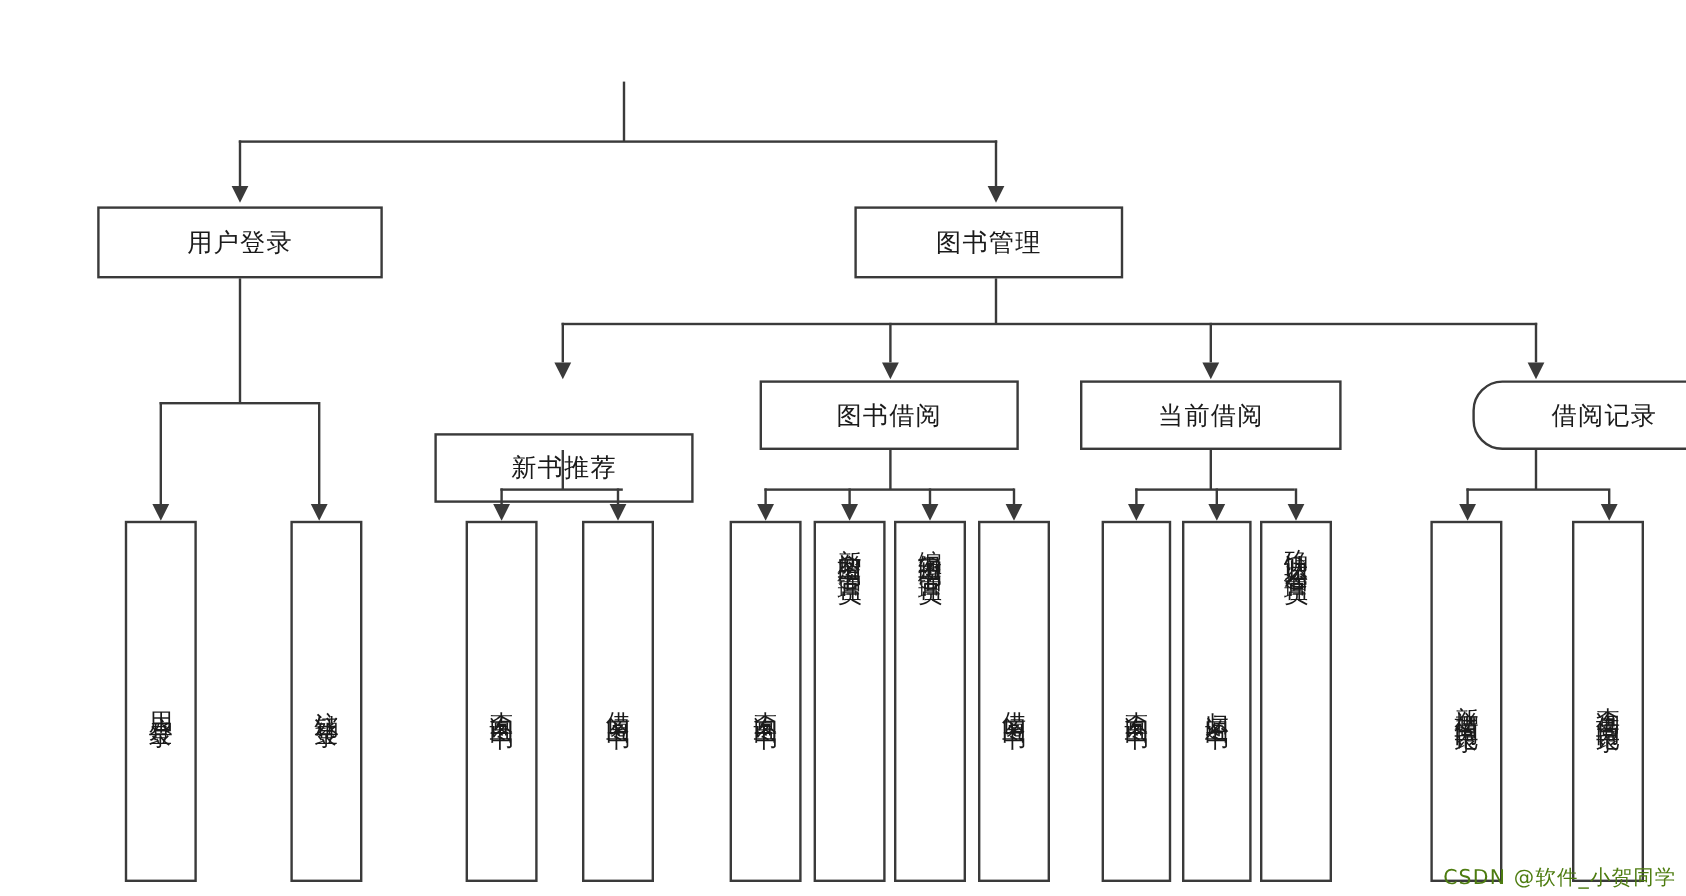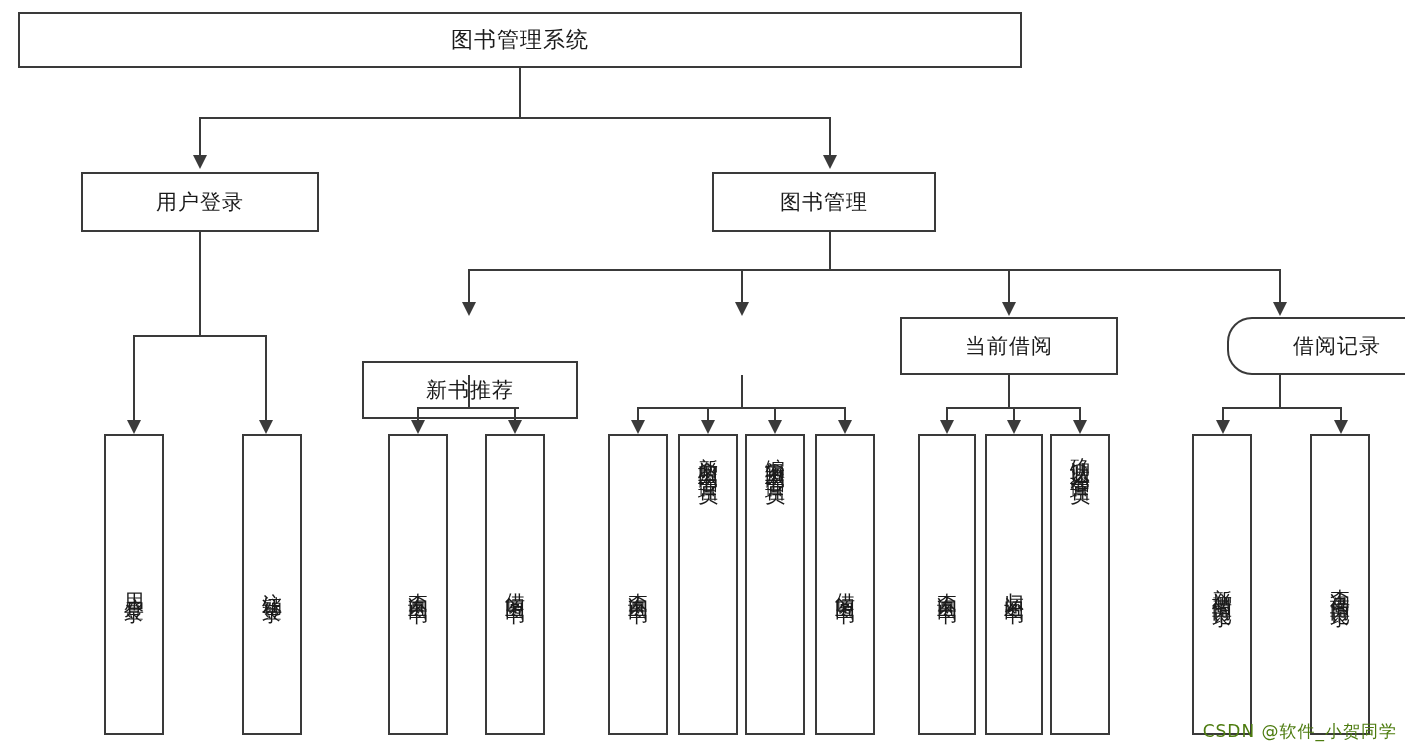--- a/index.html
+++ b/index.html
@@ -65,23 +65,20 @@
     color:#4d7c0f;
     letter-spacing:1px;
     white-space:nowrap;
   }
 </style>
 </head>
 <body>
 
 <div id="diagram">
 
-  <div class="node h root" style="left:18px;top:12px;width:1004px;height:56px;">
-    <span class="label">图书管理系统</span>
-  </div>
 
   <div class="ln v" style="left:519px;top:68px;height:50px;"></div>
 
   <div class="ln h" style="left:199px;top:117px;width:632px;"></div>
 
   <div class="ln v" style="left:199px;top:117px;height:38px;"></div>
   <div class="arrow" style="left:193px;top:155px;"></div>
 
   <div class="ln v" style="left:829px;top:117px;height:38px;"></div>
   <div class="arrow" style="left:823px;top:155px;"></div>
@@ -111,20 +108,23 @@
   <div class="arrow" style="left:735px;top:302px;"></div>
 
   <div class="ln v" style="left:1008px;top:269px;height:33px;"></div>
   <div class="arrow" style="left:1002px;top:302px;"></div>
 
   <div class="ln v" style="left:1279px;top:269px;height:33px;"></div>
   <div class="arrow" style="left:1273px;top:302px;"></div>
 
   <div class="node h" style="left:362px;top:317px;width:216px;height:58px;margin-top:44px;">
     <span class="label">新书推荐</span>
+  </div>
+  <div class="node h" style="left:633px;top:317px;width:216px;height:58px;">
+    <span class="label">图书借阅</span>
   </div>
   <div class="node h" style="left:900px;top:317px;width:218px;height:58px;">
     <span class="label">当前借阅</span>
   </div>
   <div class="node h" style="left:1227px;top:317px;width:220px;height:58px;border-radius:25px;">
     <span class="label">借阅记录</span>
   </div>
 
   <div class="ln v" style="left:468px;top:375px;height:33px;"></div>
   <div class="ln h" style="left:417px;top:407px;width:102px;"></div>

